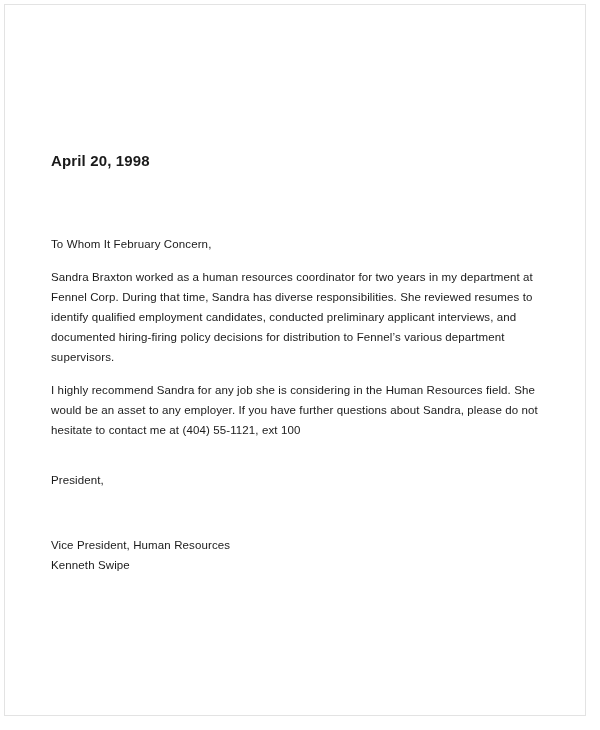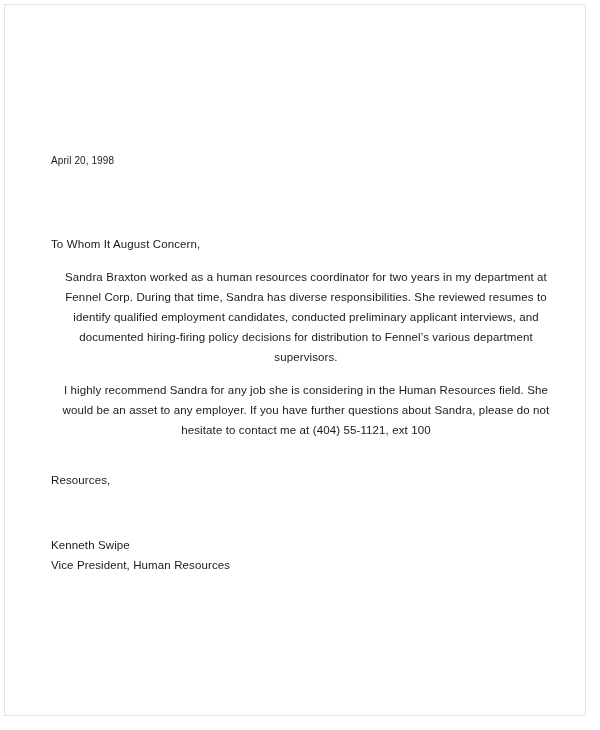--- a/index.html
+++ b/index.html
@@ -26,41 +26,42 @@
   }
 
   .letter {
     position: absolute;
     left: 46px;
     top: 146px;
     width: 512px;
   }
 
   .date {
-    font-size: 10px;
+    font-size: 15px;
     line-height: 20px;
     color: #1a1a1a;
     letter-spacing: 0.01em;
+    font-weight: bold;
   }
 
   .salutation {
     margin-top: 63px;
     font-size: 11.5px;
     line-height: 20px;
     color: #1a1a1a;
     letter-spacing: 0.01em;
   }
 
   .para {
     margin-top: 13px;
     font-size: 11.5px;
     line-height: 20px;
     color: #1a1a1a;
     letter-spacing: 0.01em;
-    text-align: center;
+    text-align: left;
     width: 510px;
   }
 
   .closing {
     margin-top: 30px;
     font-size: 11.5px;
     line-height: 20px;
     color: #1a1a1a;
     letter-spacing: 0.01em;
   }
@@ -78,29 +79,29 @@
 </style>
 </head>
 <body>
 
 <div class="page">
 
   <div class="letter">
 
     <div class="date">April 20, 1998</div>
 
-    <div class="salutation">To Whom It August Concern,</div>
+    <div class="salutation">To Whom It February Concern,</div>
 
     <p class="para">Sandra Braxton worked as a human resources coordinator for two years in my department at Fennel Corp. During that time, Sandra has diverse responsibilities. She reviewed resumes to identify qualified employment candidates, conducted preliminary applicant interviews, and documented hiring-firing policy decisions for distribution to Fennel’s various department supervisors.</p>
 
 
     <p class="para">I highly recommend Sandra for any job she is considering in the Human Resources field. She would be an asset to any employer. If you have further questions about Sandra, please do not hesitate to contact me at (404) 55-1121, ext 100</p>
 
-    <div class="closing">Resources,</div>
+    <div class="closing">President,</div>
 
     <div class="signature-block">
+      <div class="sig-line">Vice President, Human Resources</div>
       <div class="sig-line">Kenneth Swipe</div>
-      <div class="sig-line">Vice President, Human Resources</div>
     </div>
 
   </div>
 
 </div>
 
 </body></html>

